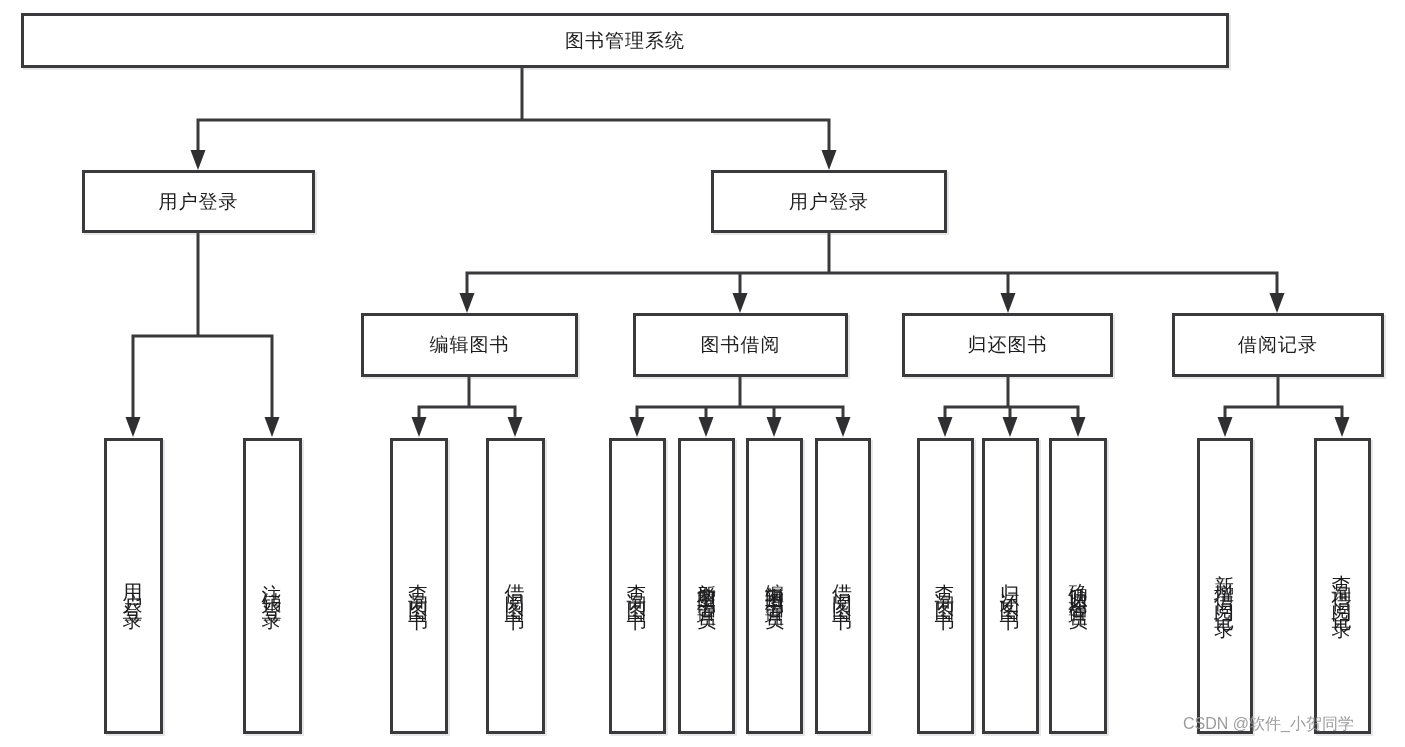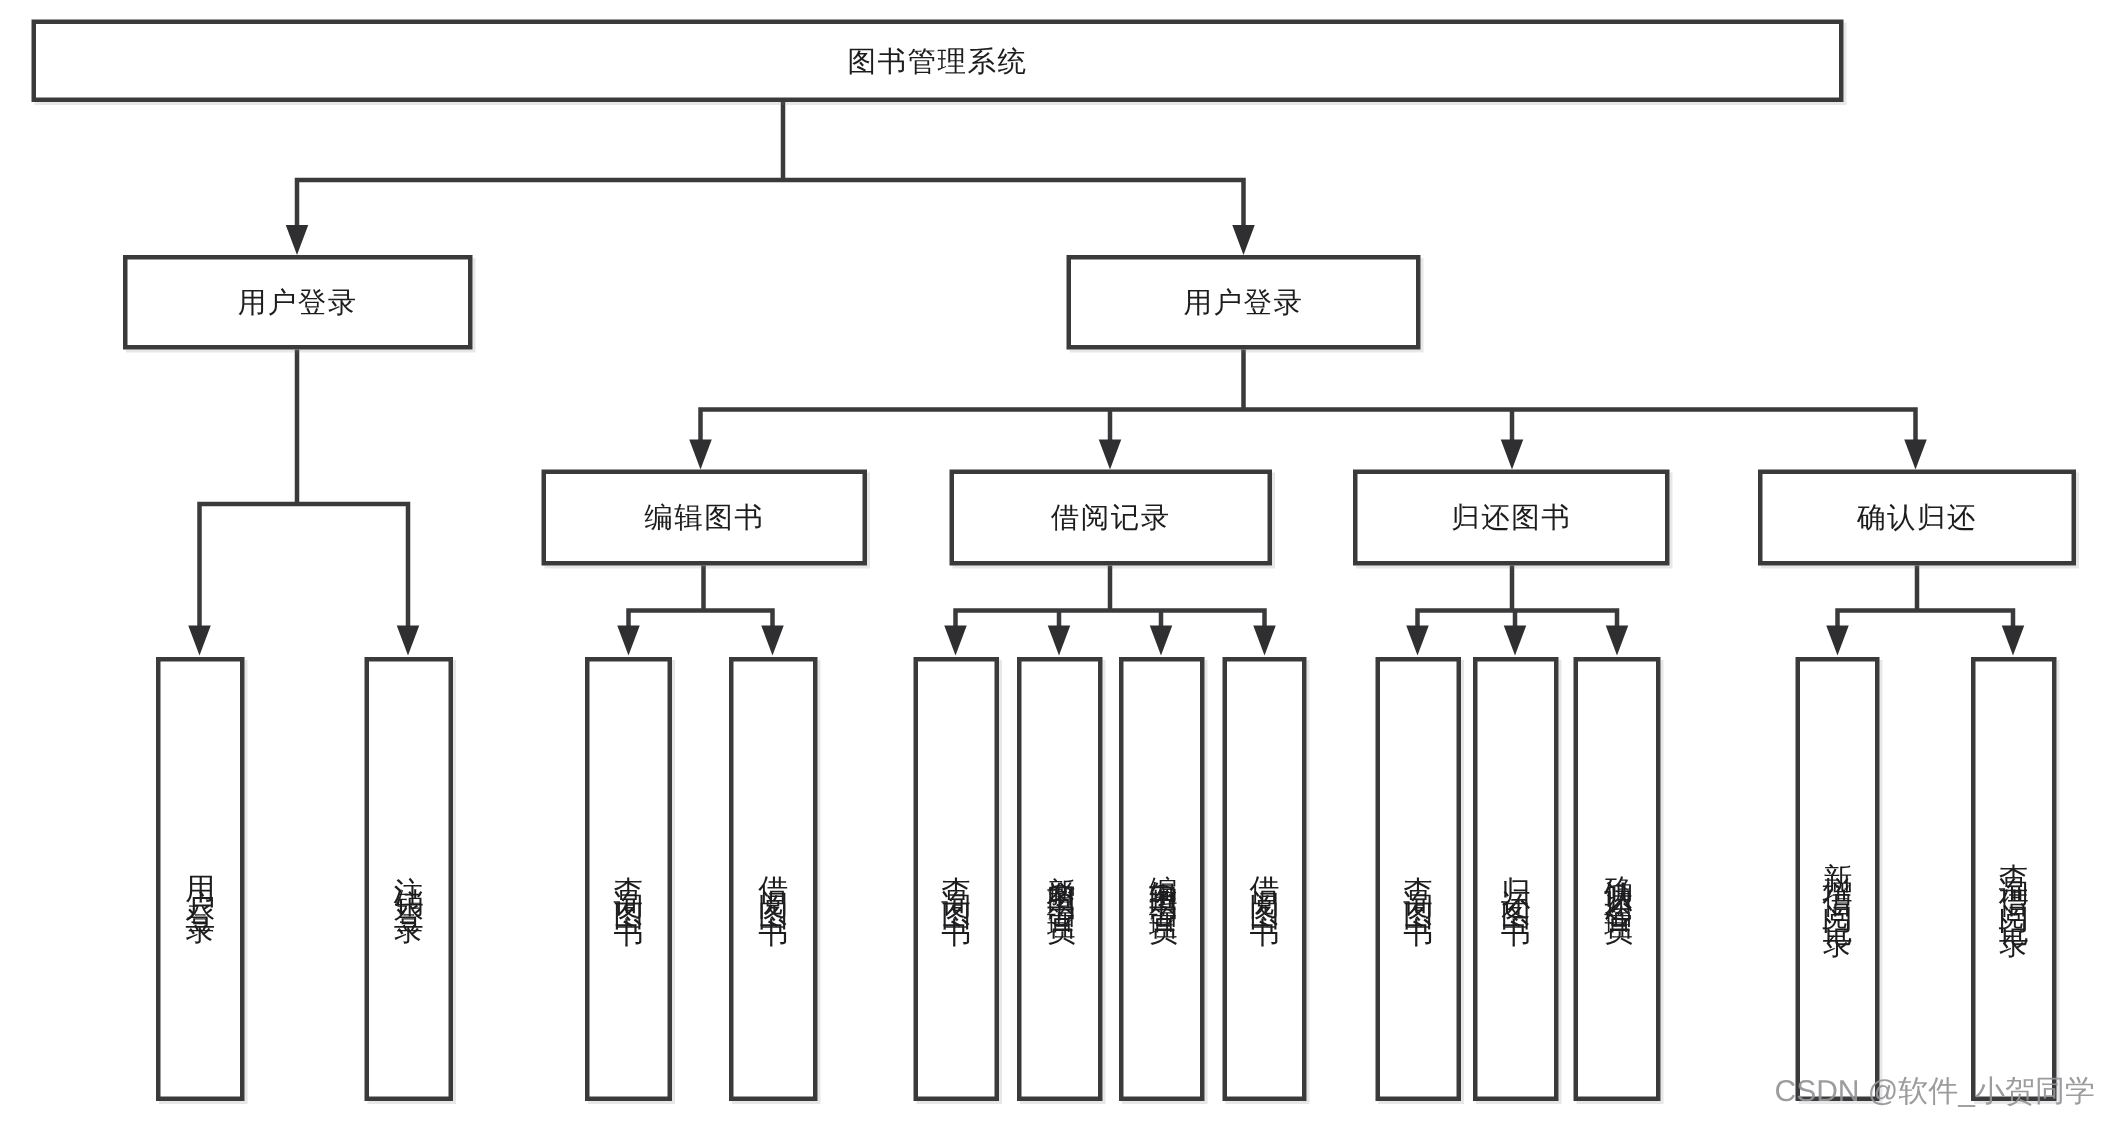--- a/index.html
+++ b/index.html
@@ -65,21 +65,21 @@
   #node-cb-query-book   { left: 917px;  width: 57px; }
   #node-cb-return-book  { left: 982px;  width: 57px; }
   #node-cb-confirm-ret  { left: 1049px; width: 58px; }
   #node-br-add-record   { left: 1197px; width: 56px; }
   #node-br-query-record { left: 1314px; width: 57px; }
 
   #watermark {
     position: absolute;
     left: 1183px;
     top: 714px;
-    font-size: 20px;
+    font-size: 16px;
     color: rgba(148,148,150,0.92);
     white-space: nowrap;
     z-index: 5;
   }
 </style>
 </head>
 <body>
 
 <div id="canvas">
 
@@ -122,27 +122,27 @@
     <span class="hlabel">用户登录</span>
   </div>
   <div class="box" id="node-book-mgmt">
     <span class="hlabel">用户登录</span>
   </div>
 
   <div class="box" id="node-new-book-rec">
     <span class="hlabel">编辑图书</span>
   </div>
   <div class="box" id="node-book-borrow">
-    <span class="hlabel">借阅记录</span>
+    <span class="hlabel">图书借阅</span>
   </div>
   <div class="box" id="node-current-borrow">
     <span class="hlabel">归还图书</span>
   </div>
   <div class="box" id="node-borrow-record">
-    <span class="hlabel">确认归还</span>
+    <span class="hlabel">借阅记录</span>
   </div>
 
   <div class="box leaf" id="node-ul-user-login">
     <span class="vtext">用户登录</span>
   </div>
   <div class="box leaf" id="node-ul-logout">
     <span class="vtext">注销登录</span>
   </div>
   <div class="box leaf" id="node-nb-query-book">
     <span class="vtext">查询图书</span>

